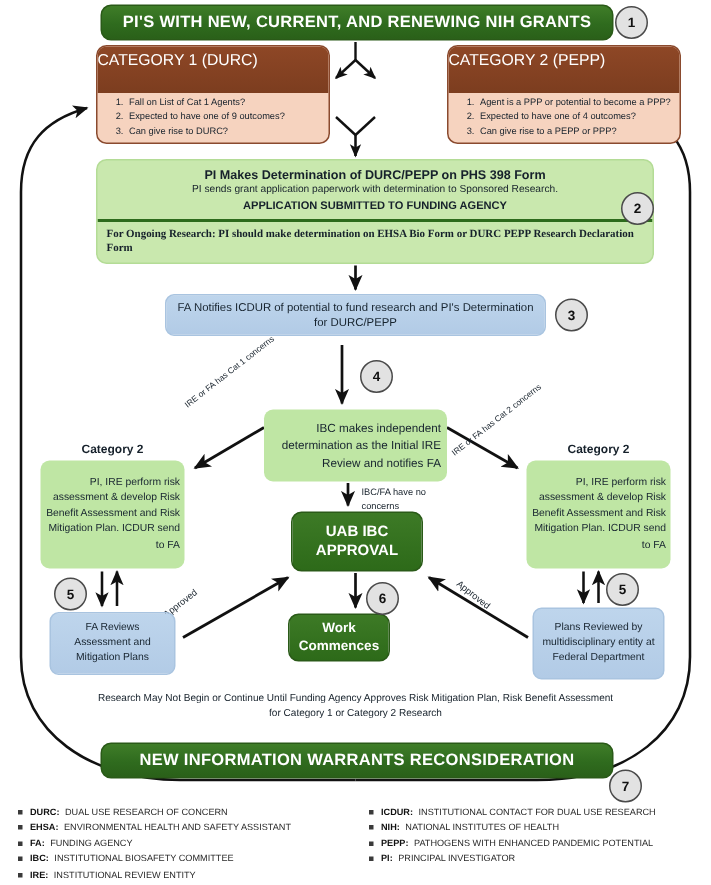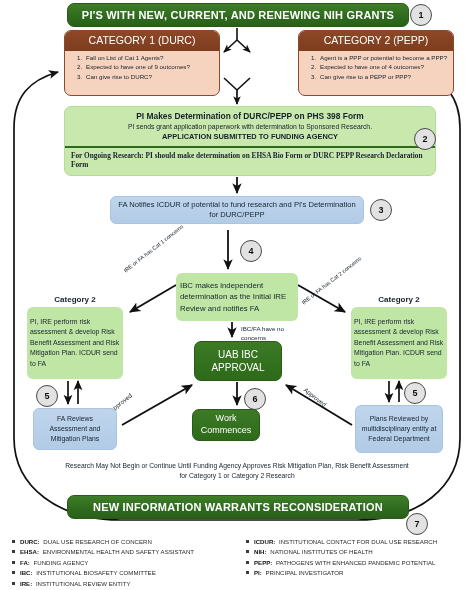--- a/index.html
+++ b/index.html
@@ -19,21 +19,21 @@
     display:flex;align-items:center;justify-content:center;
     letter-spacing:.2px;
   }
   #top-banner{left:67px;top:3px;width:342px;height:24px;font-size:11px;}
   #bottom-banner{left:67px;top:495px;width:342px;height:24px;font-size:11px;}
 
   
   .cat-card{border-radius:7px;overflow:hidden;border:1px solid #8a4a2e;background:#f6d3bf;}
   .cat-head{
     background:linear-gradient(180deg,#8e4726 0%,#7c3d1f 100%);
-    color:#fff;font-size:10.5px;text-align:center;padding:3px 0 5px;
+    color:#fff;font-size:10.5px;padding:3px 0 16px;
     font-weight:normal;
   }
   .cat-body{padding:3px 4px 4px 3px;}
   .cat-body ol{margin:0;padding:0 0 0 16px;}
   .cat-body li{
     font-size:6.2px;color:#16212b;line-height:1.42;margin:0 0 .5px 0;padding-left:2px;
   }
   #cat1{left:64px;top:30px;width:156px;height:66px;}
   #cat2{left:254px;top:30px;width:156px;height:66px;margin-left:44px;}
 
@@ -54,32 +54,32 @@
     border:1px solid #a9c4e0;border-radius:6px;
     color:#17242f;text-align:center;
     display:flex;align-items:center;justify-content:center;
   }
   #fa-notify{left:110px;top:196px;width:254px;height:28px;font-size:7.6px;line-height:1.35;padding:0 6px;}
   #fa-reviews{left:33px;top:408px;width:84px;height:42px;font-size:6.9px;line-height:1.45;padding:0 4px;}
   #plans-reviewed{left:355px;top:405px;width:88px;height:48px;font-size:6.9px;line-height:1.45;padding:0 4px;}
 
   
   .lgreen-box{
-    background:#bfe6a4;border-radius:6px;color:#17242f;text-align:left;
+    background:#bfe6a4;border-radius:6px;color:#17242f;text-align:right;
     display:flex;align-items:center;justify-content:center;
   }
   #ibc-indep{left:176px;top:273px;width:122px;height:48px;font-size:7.8px;line-height:1.42;padding:0 4px;}
   #cat1-box{left:27px;top:307px;width:96px;height:72px;font-size:6.9px;line-height:1.5;padding:0 3px;}
   #cat2-box{left:351px;top:307px;width:96px;height:72px;font-size:6.9px;line-height:1.5;padding:0 3px;}
 
   
   .dgreen-box{
     background:linear-gradient(180deg,#3d7a26 0%,#2d6a19 100%);
     border:1px solid #2a5a18;border-radius:7px;
-    color:#fff;font-weight:normal;text-align:center;
+    color:#fff;font-weight:bold;text-align:center;
     display:flex;align-items:center;justify-content:center;
   }
   #uab-ibc{left:194px;top:341px;width:88px;height:40px;font-size:10px;line-height:1.3;}
   #work-com{left:192px;top:409px;width:68px;height:32px;font-size:9px;line-height:1.3;}
 
   
   .cat-label{font-size:8px;font-weight:bold;color:#16212b;text-align:center;}
   #cat1-label{left:27px;top:295px;width:96px;}
   #cat2-label{left:351px;top:295px;width:96px;}
 

